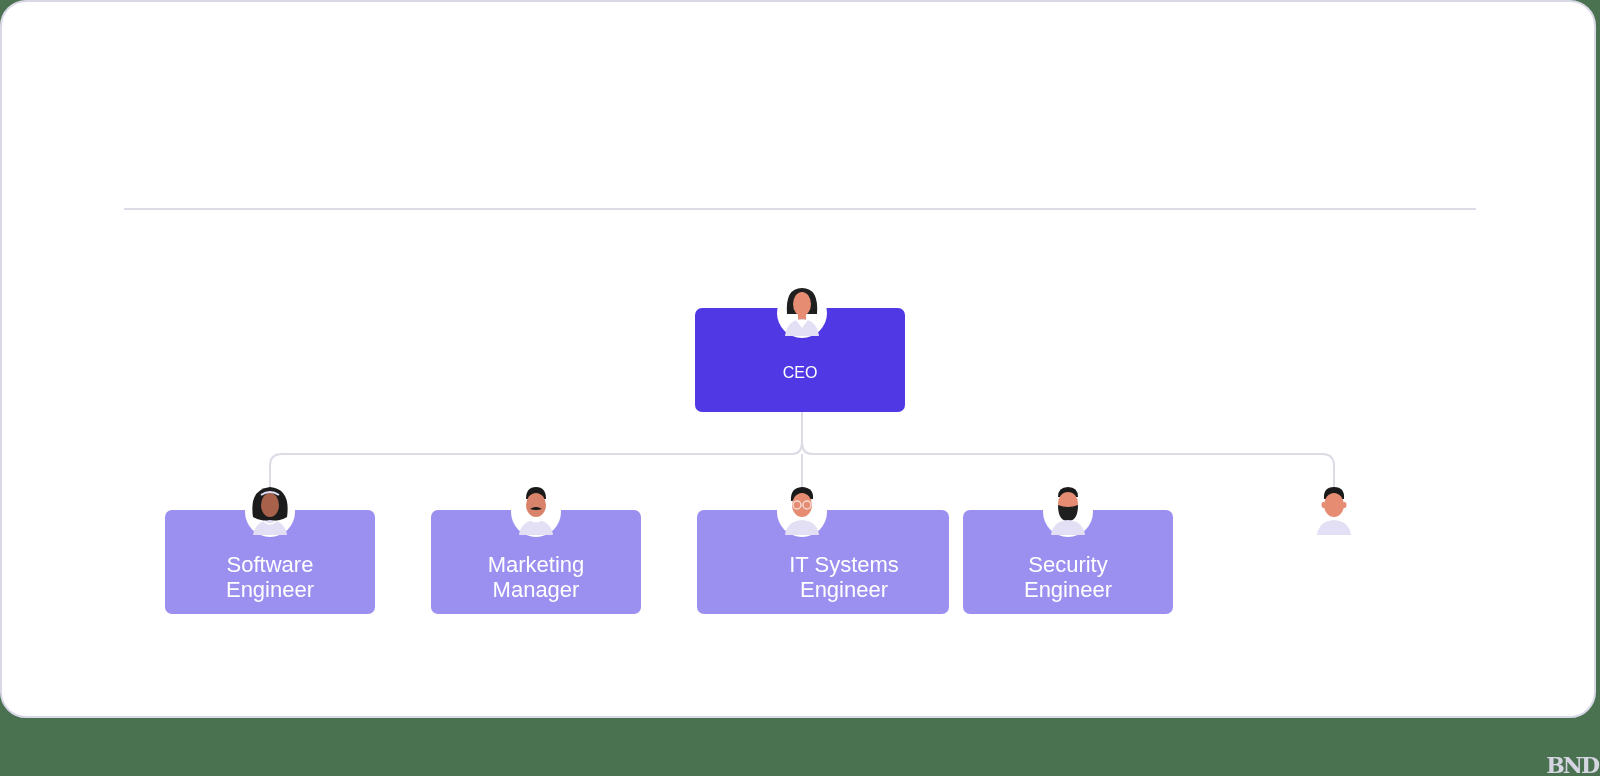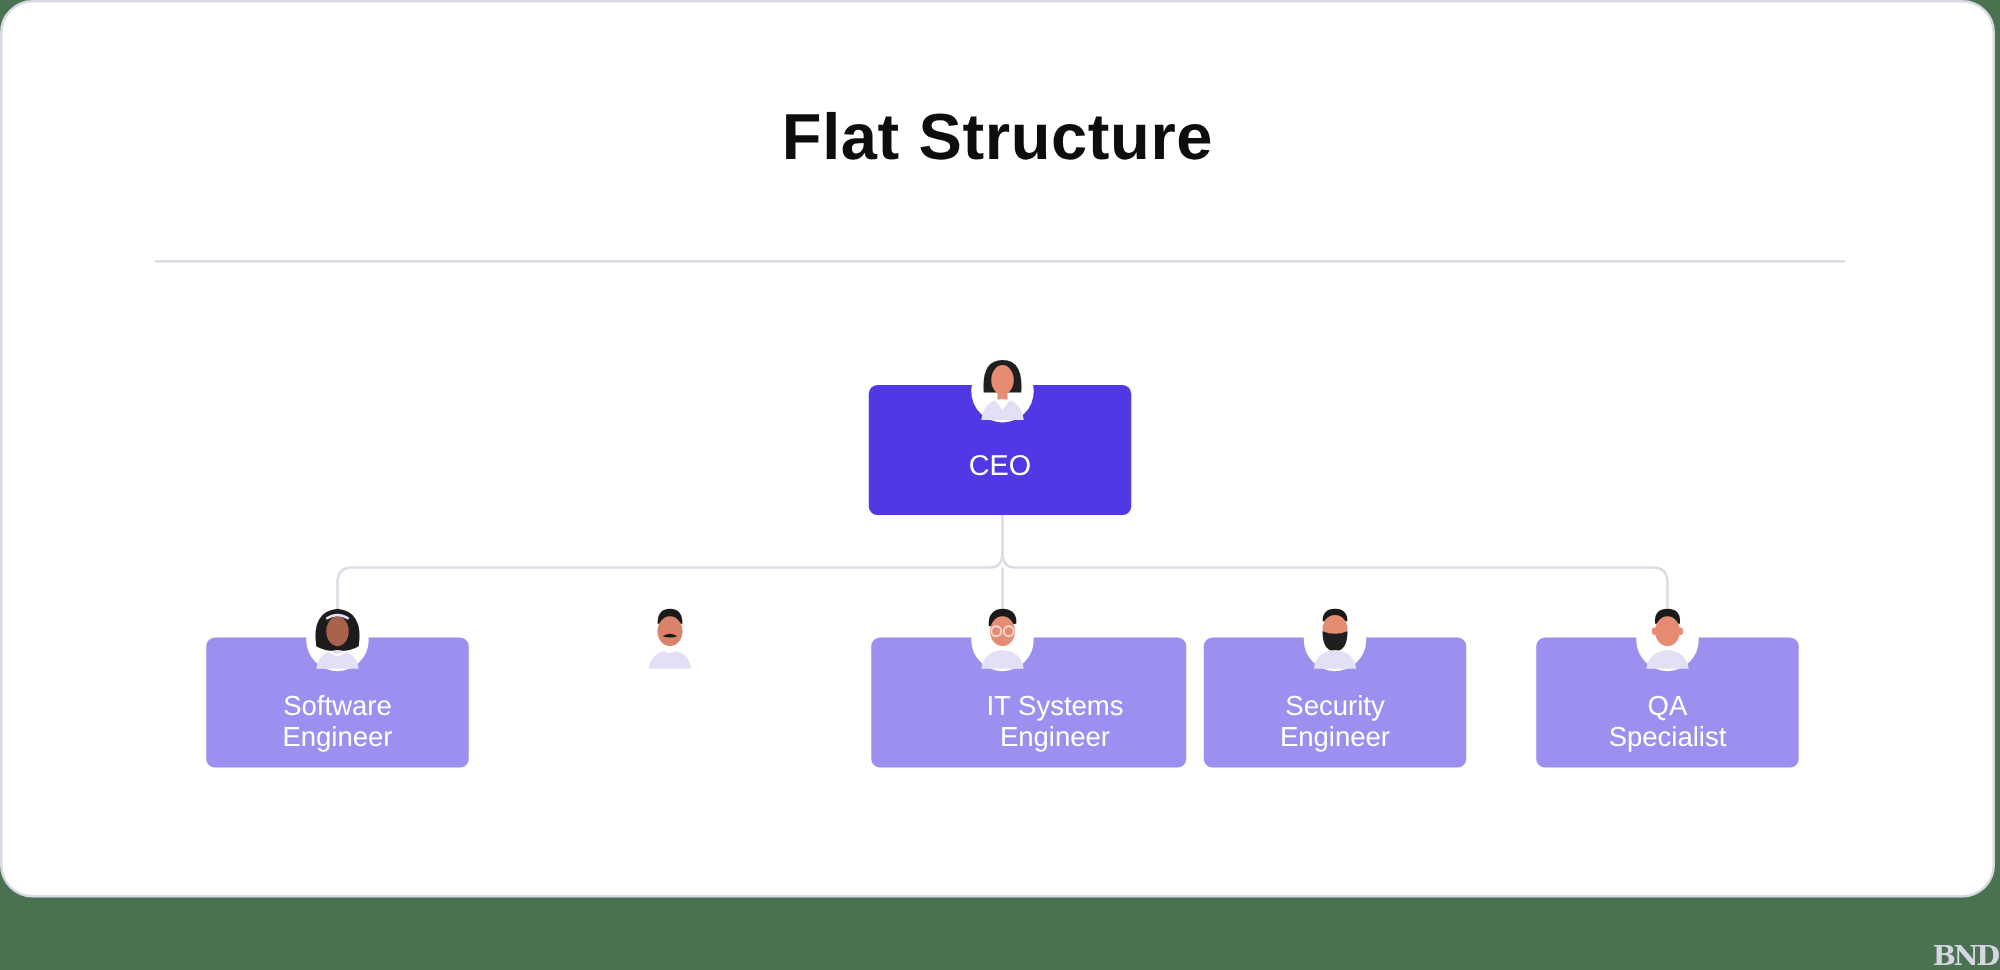--- a/index.html
+++ b/index.html
@@ -32,40 +32,39 @@
       position: absolute;
       border-radius: 7px;
       color: #ffffff;
       display: flex; align-items: center; justify-content: center;
       text-align: center;
       font-size: 22px; line-height: 25px;
     }
     .box.ceo { background: #5038e4; }
     .box.emp { background: #9b8ff0; }
     .box .label { margin-top: 29px; }
-    .box.ceo .label { margin-top: 24px; font-size: 23px; }
+    .box.ceo .label { margin-top: 24px; font-size: 16px; }
     .avatar {
       position: absolute;
       width: 50px; height: 50px;
       border-radius: 50%;
       background: #ffffff;
       overflow: visible;
     }
     .avatar svg { position: absolute; left: 0; top: -22px; overflow: visible; }
     .watermark {
       position: absolute; right: 2px; top: 752px;
       font-family: "DejaVu Serif", serif; font-weight: 700;
       font-size: 22px; color: #d6d6e3; letter-spacing: -2px;
     }
   </style>
 </head>
 <body>
 
 <div class="card">
-  <div class="title">Flat Structure</div>
   <div class="divider"></div>
 
   <svg class="connectors" width="1600" height="720">
     <g fill="none" stroke="#dcdbe6" stroke-width="2">
       <path d="M800 410 L800 440 Q800 452 790 452 L280 452 Q268 452 268 464 L268 505"></path>
       <path d="M800 440 Q800 452 810 452 L1320 452 Q1332 452 1332 464 L1332 505"></path>
       <path d="M800 452 L800 505"></path>
     </g>
   </svg>
 
@@ -91,20 +90,26 @@
   <div class="avatar" style="left:243px; top:485px;">
     <svg width="50" height="72" viewBox="0 0 50 72">
       <path d="M8 52 Q4 24 25 22 Q46 24 42 52 Q36 56 25 56 Q14 56 8 52 Z" fill="#1c1c1c"></path>
       <ellipse cx="25" cy="40" rx="9" ry="12" fill="#a8614a"></ellipse>
       <path d="M16 30 Q25 24 34 30" stroke="#e3e0f5" stroke-width="2" fill="none"></path>
       <path d="M8 70 Q10 56 25 55 Q40 56 42 70 Z" fill="#e3e0f5"></path>
       <path d="M19 56 Q25 62 31 56" stroke="#ffffff" stroke-width="1.5" fill="none"></path>
     </svg>
   </div>
 
+  <div class="box emp" style="left:429px; top:508px; width:210px; height:104px;">
+    <span class="label">
+      <span>Marketing</span><br>
+      <span>Manager</span>
+    </span>
+  </div>
   <div class="avatar" style="left:509px; top:485px;">
     <svg width="50" height="72" viewBox="0 0 50 72">
       <path d="M15 34 Q15 22 25 22 Q35 22 35 34 Z" fill="#1a1a1a"></path>
       <ellipse cx="25" cy="40" rx="10" ry="12" fill="#d9846a"></ellipse>
       <path d="M19 44 Q25 40 31 44 Q25 46 19 44 Z" fill="#1a1a1a"></path>
       <path d="M8 70 Q10 56 25 55 Q40 56 42 70 Z" fill="#e3e0f5"></path>
       <path d="M19 55 Q25 60 31 55" fill="#ffffff"></path>
     </svg>
   </div>
 
@@ -132,26 +137,20 @@
   </div>
   <div class="avatar" style="left:1041px; top:485px;">
     <svg width="50" height="72" viewBox="0 0 50 72">
       <path d="M15 32 Q15 22 25 22 Q35 22 35 32 Z" fill="#1a1a1a"></path>
       <ellipse cx="25" cy="38" rx="10" ry="11" fill="#e58c72"></ellipse>
       <path d="M15 40 Q15 56 25 56 Q35 56 35 40 Q25 44 15 40 Z" fill="#1f1f1f"></path>
       <path d="M8 70 Q10 56 25 55 Q40 56 42 70 Z" fill="#e3e0f5"></path>
     </svg>
   </div>
 
-  <div class="box emp" style="left:1227px; top:508px; width:210px; height:104px;">
-    <span class="label">
-      <span>QA</span><br>
-      <span>Specialist</span>
-    </span>
-  </div>
   <div class="avatar" style="left:1307px; top:485px;">
     <svg width="50" height="72" viewBox="0 0 50 72">
       <path d="M15 34 Q14 22 25 22 Q36 22 35 34 Z" fill="#1a1a1a"></path>
       <ellipse cx="25" cy="40" rx="10" ry="12" fill="#e58c72"></ellipse>
       <ellipse cx="14.5" cy="40" rx="2" ry="3" fill="#e58c72"></ellipse>
       <ellipse cx="35.5" cy="40" rx="2" ry="3" fill="#e58c72"></ellipse>
       <path d="M8 70 Q10 56 25 55 Q40 56 42 70 Z" fill="#e3e0f5"></path>
     </svg>
   </div>
 </div>

